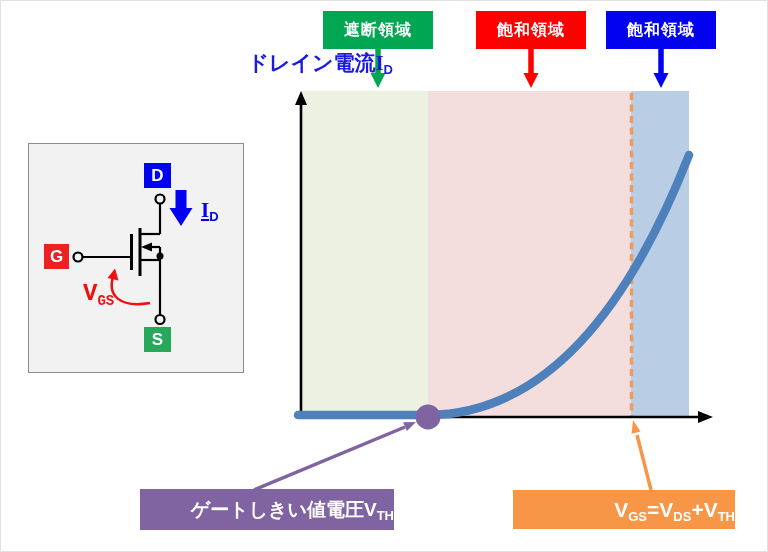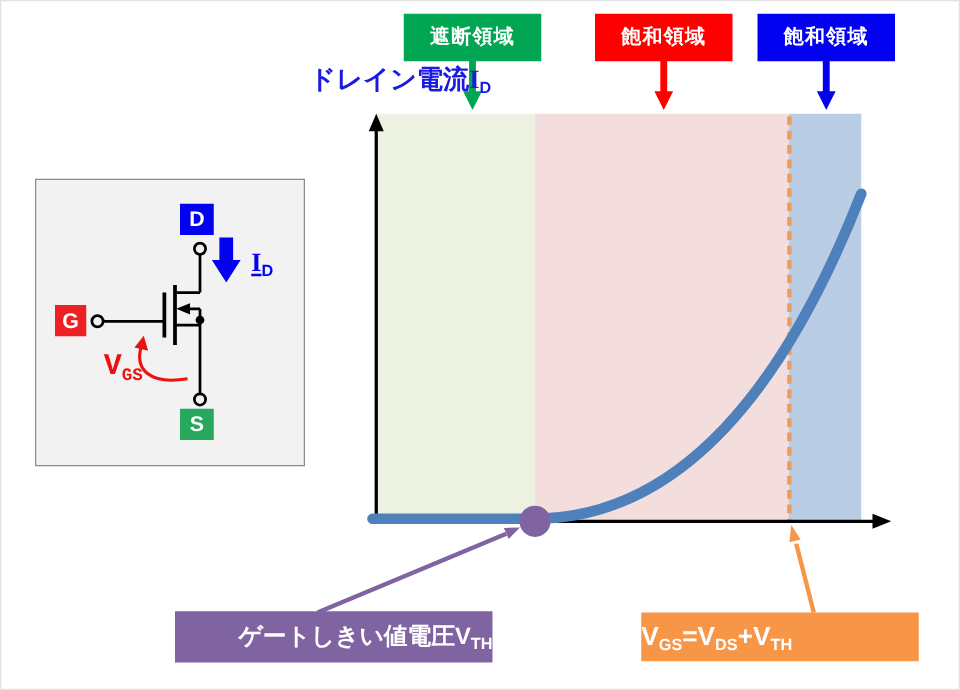--- a/index.html
+++ b/index.html
@@ -48,21 +48,21 @@
   .sub{font-size:13px;font-weight:bold;vertical-align:-4px;letter-spacing:0;}
   .serif{font-family:"Liberation Serif","DejaVu Serif",serif;}
   .threshold-box{
     position:absolute;left:139px;top:488px;width:254px;height:41px;line-height:41px;
     background:var(--threshold-accent,#8064A2);color:#fff;font-weight:bold;font-size:19px;
     text-align:right;white-space:nowrap;
   }
   .equation-box{
     position:absolute;left:512px;top:489px;width:222px;height:39px;line-height:39px;
     background:var(--equation-accent,#F79646);color:#fff;font-weight:bold;font-size:21px;
-    text-align:left;white-space:nowrap;
+    text-align:right;white-space:nowrap;
   }
   .equation-box .sub{font-size:13px;}
   
   .inset{
     position:absolute;left:27px;top:142px;width:216px;height:230px;box-sizing:border-box;
     background:var(--inset-bg,#F2F2F2);border:1.5px solid var(--inset-border,#8C8C8C);
   }
   .inset svg{position:absolute;left:0;top:0;}
   .terminal{
     position:absolute;color:#fff;font-weight:bold;font-size:17px;text-align:center;

